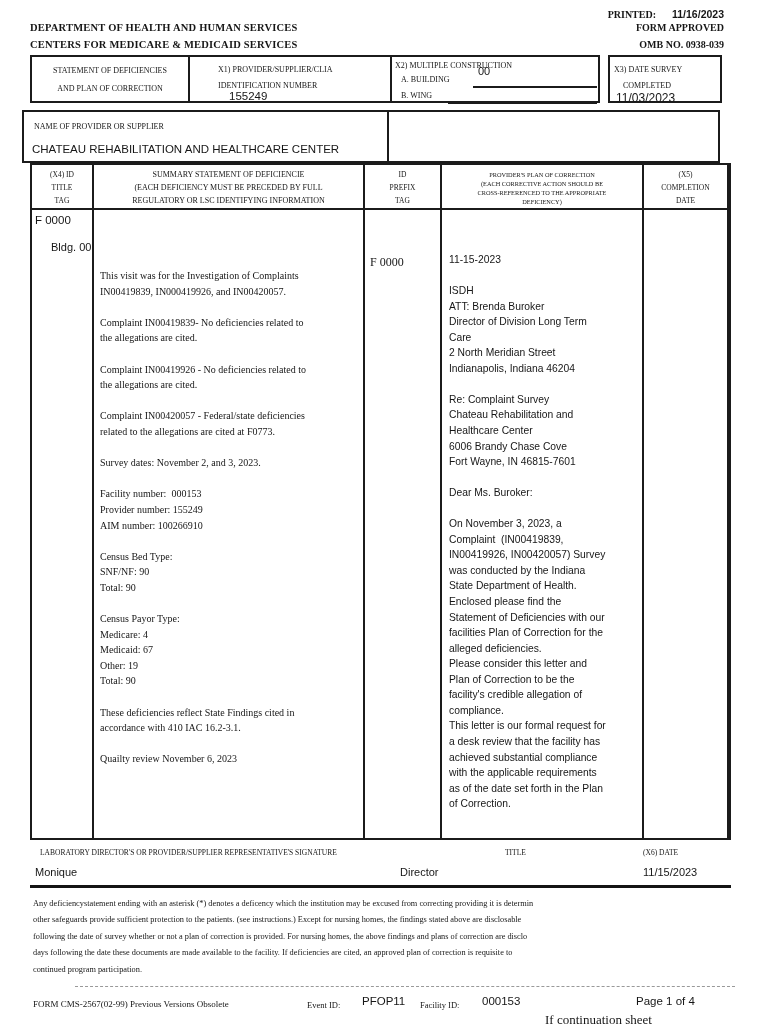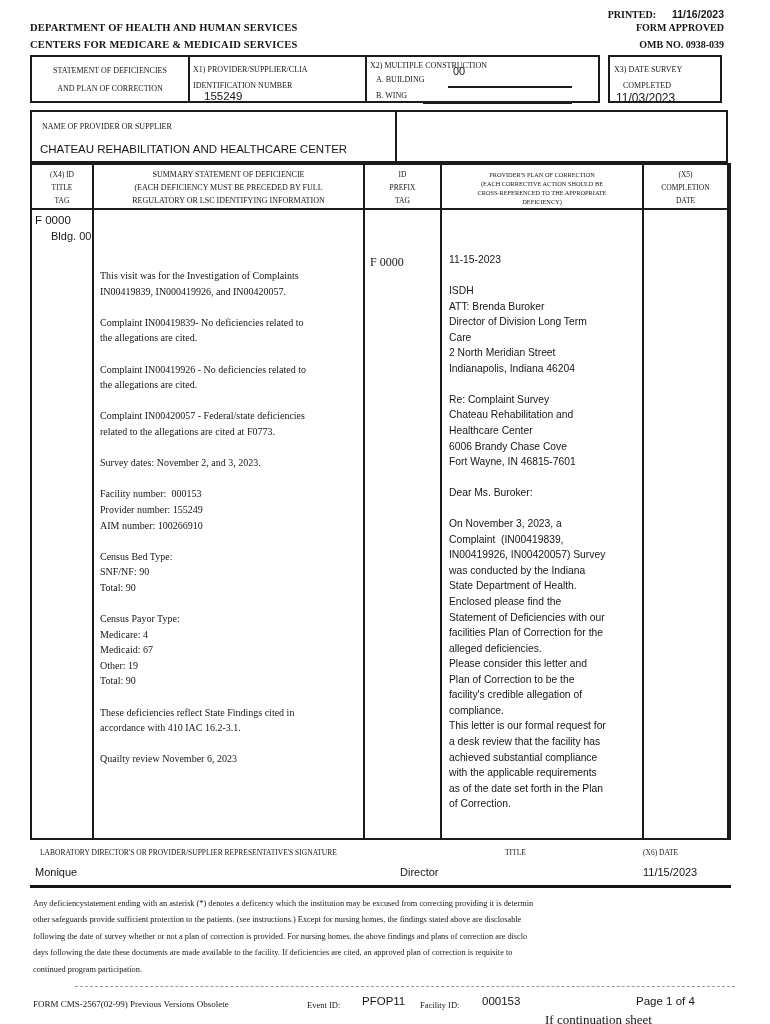--- a/index.html
+++ b/index.html
@@ -18,58 +18,58 @@
   .hdr-right{right:46px;text-align:right;font-weight:bold;}
   .printed-line{top:8px;font-size:10px;}
   .printed-line .date{font-family:"Liberation Sans","DejaVu Sans",sans-serif;margin-left:16px;font-size:10.5px;}
   .form-approved{top:22px;font-size:10px;}
   .omb{top:39px;font-size:10px;}
 
   
   .row1{left:30px;top:55px;width:570px;height:48px;border:2px solid #1b1b1b;display:flex;box-sizing:border-box;}
   .row1 .cell{position:relative;box-sizing:border-box;height:100%;}
   .row1 .c1{width:158px;border-right:2px solid #1b1b1b;}
-  .row1 .c2{width:177px;border-right:2px solid #1b1b1b;}
+  .row1 .c2{width:177px;border-right:2px solid #1b1b1b;margin-left:25px;}
   .row1 .c3{flex:1;}
   .statement-lines{padding-top:5px;font-size:8px;line-height:18px;text-align:center;white-space:pre;}
   .provlbl{position:absolute;left:3px;top:5px;font-size:8px;line-height:16px;white-space:pre;}
   .provval{position:absolute;left:14px;top:33px;font-size:11.5px;}
   .mclbl{position:absolute;left:3px;top:4px;font-size:8px;}
   .bldglbl{position:absolute;left:9px;top:18px;font-size:8px;}
   .bldgval{position:absolute;left:86px;top:8px;font-size:11px;}
   .bldgline{position:absolute;left:81px;top:29px;width:124px;border-top:2px solid #1b1b1b;}
   .winglbl{position:absolute;left:9px;top:34px;font-size:8px;}
   .wingline{position:absolute;left:56px;top:45px;width:149px;border-top:2px solid #1b1b1b;}
   .box4{left:608px;top:55px;width:114px;height:48px;border:2px solid #1b1b1b;box-sizing:border-box;}
   .x3lbl{position:absolute;left:4px;top:5px;font-size:8px;line-height:16px;white-space:pre;text-indent:0;}
   .x3lbl .l2{padding-left:9px;}
   .x3val{position:absolute;left:6px;top:34px;font-size:12px;}
 
   
-  .row2{left:30px;top:110px;width:698px;height:53px;border:2px solid #1b1b1b;display:flex;box-sizing:border-box;gap:15px;}
+  .row2{left:22px;top:110px;width:698px;height:53px;border:2px solid #1b1b1b;display:flex;box-sizing:border-box;gap:15px;}
   .row2 .cell{position:relative;box-sizing:border-box;height:100%;}
   .row2 .c1{width:365px;border-right:2px solid #1b1b1b;}
   .row2 .c2{flex:1;}
   .namelbl{position:absolute;left:10px;top:10px;font-size:8px;}
   .nameval{position:absolute;left:8px;top:31px;font-size:11.5px;}
   .addrlbl{position:absolute;left:5px;top:4px;font-size:7.5px;}
   .addr1{position:absolute;left:5px;top:15px;font-size:11.5px;}
   .addr2{position:absolute;left:5px;top:32px;font-size:11.5px;}
 
   
   .grid{left:30px;top:163px;width:701px;height:677px;border:2px solid #1b1b1b;box-sizing:border-box;
         display:grid;grid-template-columns:62px 271px 77px 202px 85px 1fr;grid-template-rows:45px 1fr;}
   .gcell{position:relative;box-sizing:border-box;overflow:hidden;}
   .br{border-right:2px solid #1b1b1b;}
   .hb{border-bottom:2px solid #1b1b1b;}
   .hcell{font-size:7.5px;line-height:13px;text-align:center;padding-top:3px;white-space:pre;}
   .hcell2{font-size:8px;line-height:13px;text-align:center;padding-top:3px;white-space:pre;}
   .hcell4{font-size:6.3px;line-height:9px;text-align:center;padding-top:5px;white-space:pre;}
   .tagleft{padding:4px 0 0 3px;font-size:11.5px;}
-  .bldgtag{margin:4px 0 0 7px;font-size:11px;padding-left:12px;}
+  .bldgtag{margin:15px 0 0 7px;font-size:11px;padding-left:12px;}
   .sumtext{padding:58px 2px 0 6px;font-size:10px;line-height:15.6px;white-space:pre;}
   .tagright{padding:45px 0 0 5px;font-size:12px;font-family:"Liberation Serif","DejaVu Serif",serif;}
   .plantext{padding:42px 2px 0 7px;font-size:10.3px;line-height:15.55px;white-space:pre;}
 
   
   .sigrow{left:30px;top:840px;width:701px;height:48px;border-bottom:3px solid #141414;box-sizing:border-box;}
   .siglbl{position:absolute;left:10px;top:8px;font-size:7.5px;}
   .titlelbl{position:absolute;left:475px;top:8px;font-size:7.5px;}
   .datelbl{position:absolute;left:613px;top:8px;font-size:7.5px;}
   .sigval{position:absolute;left:5px;top:26px;font-size:11px;}

